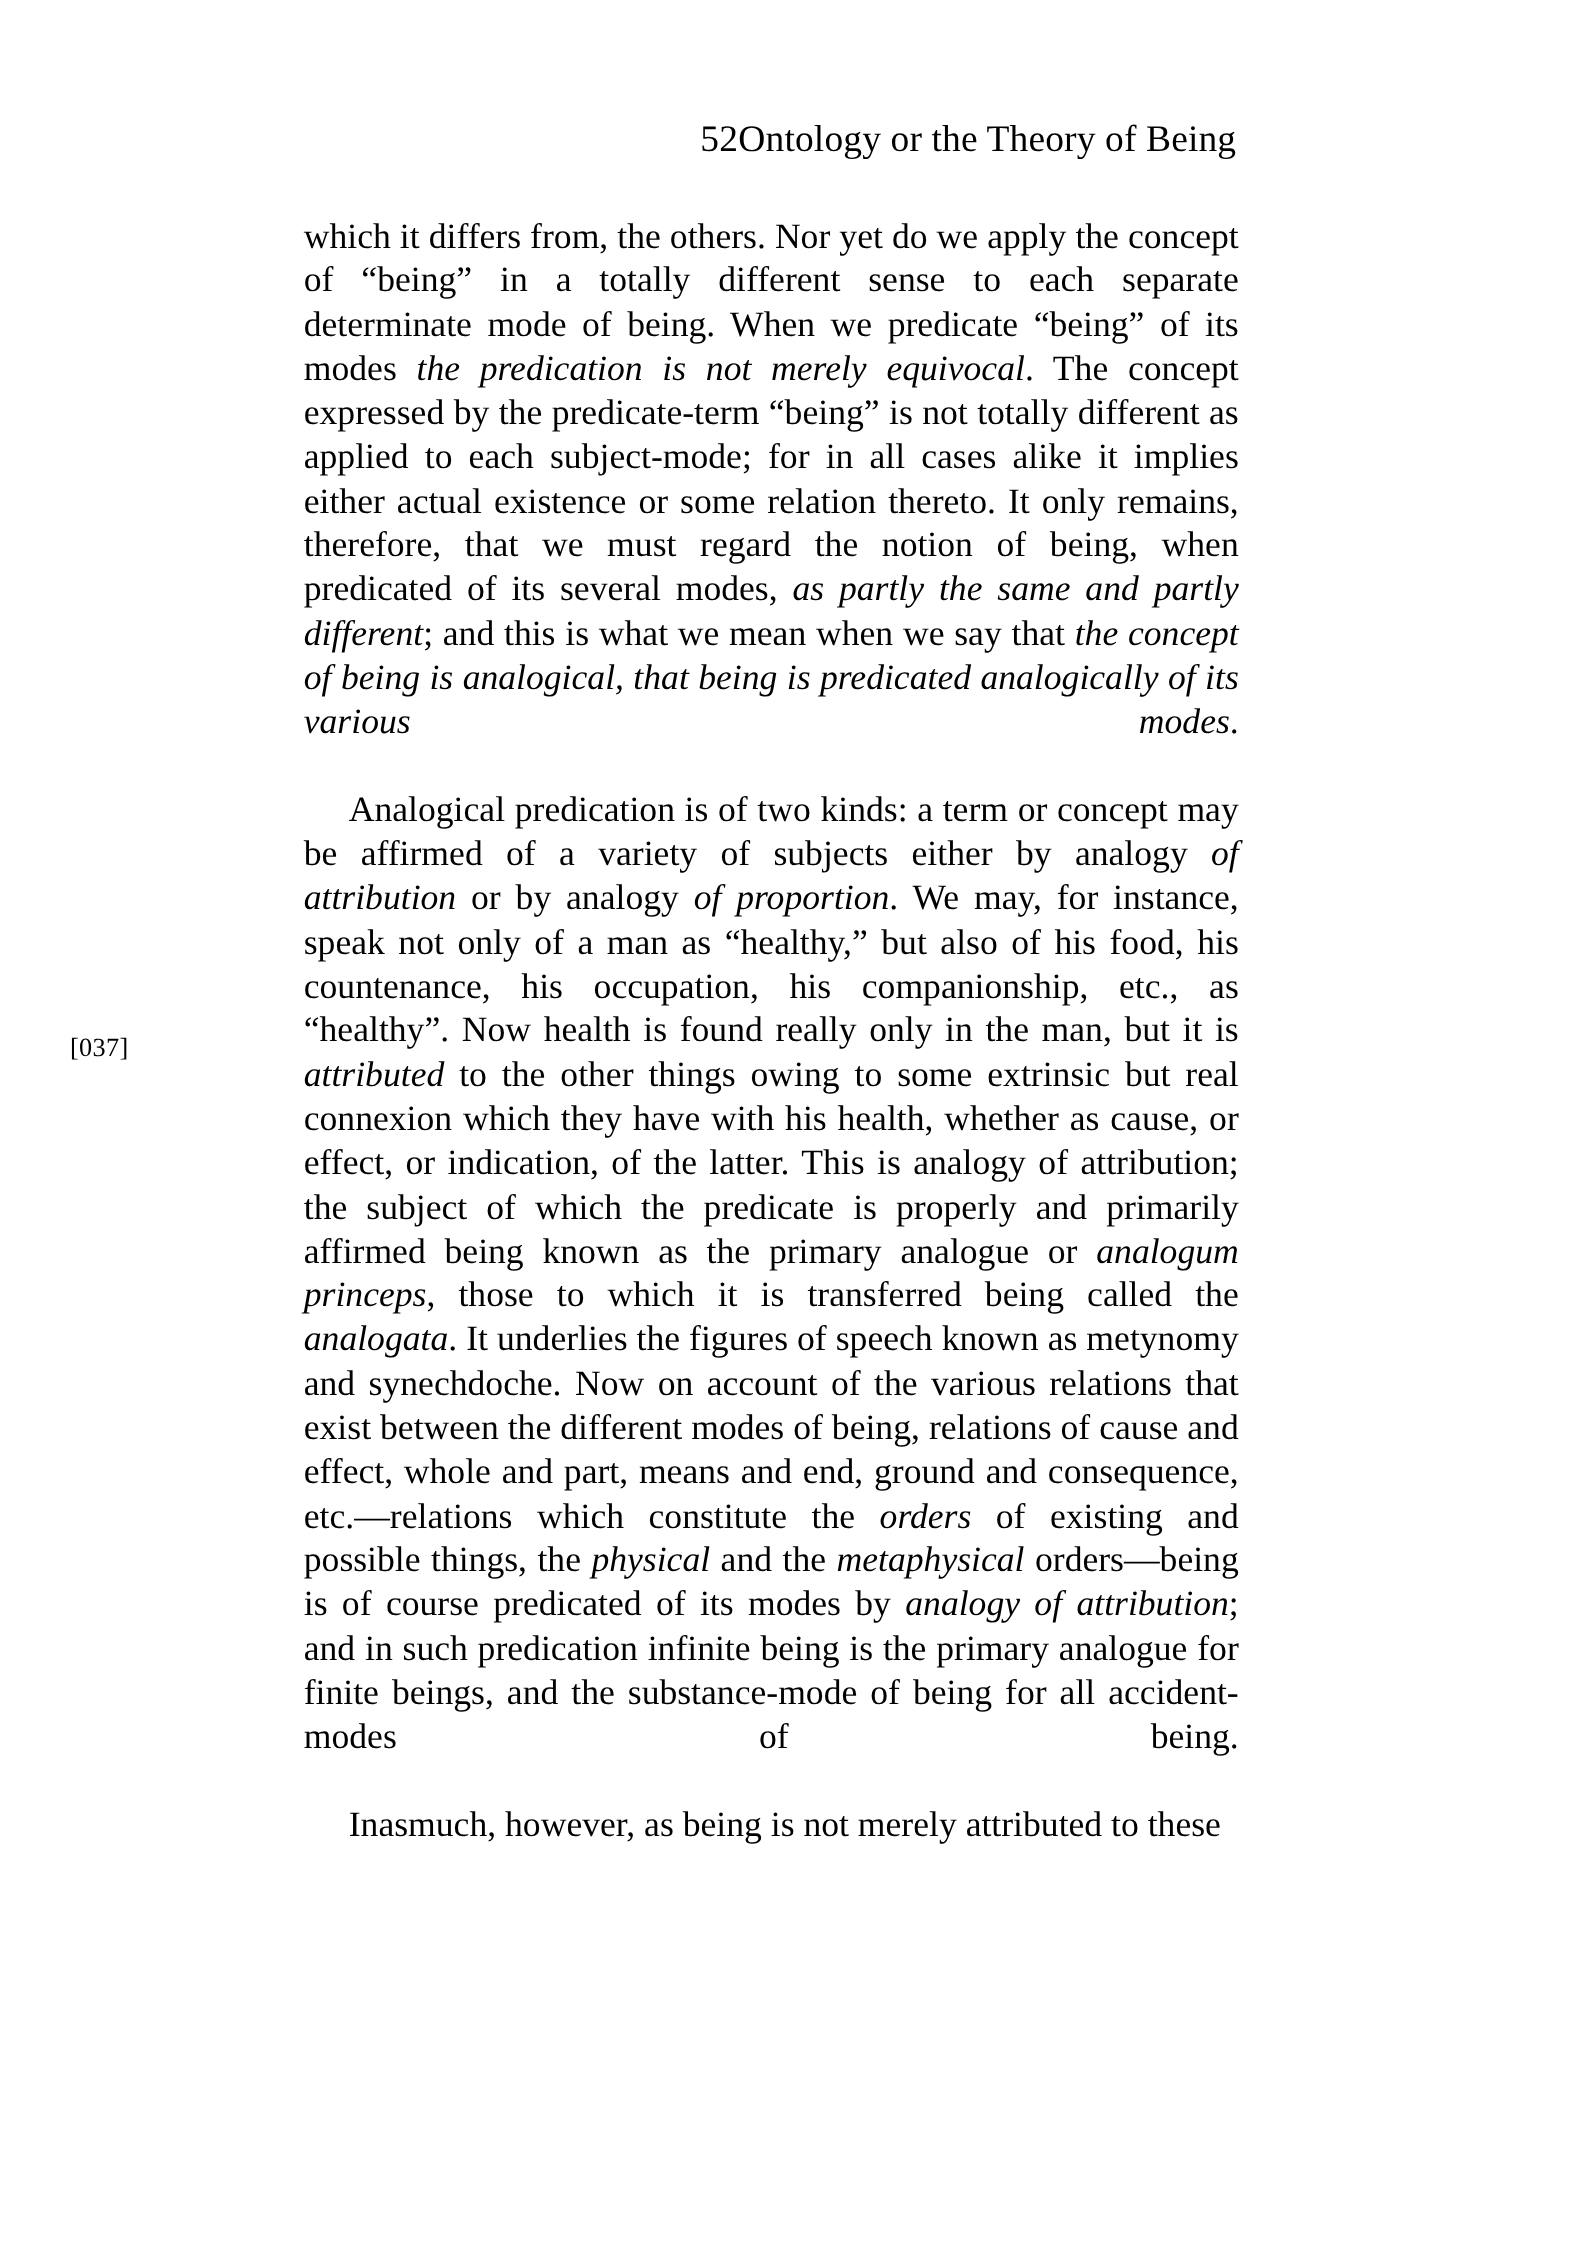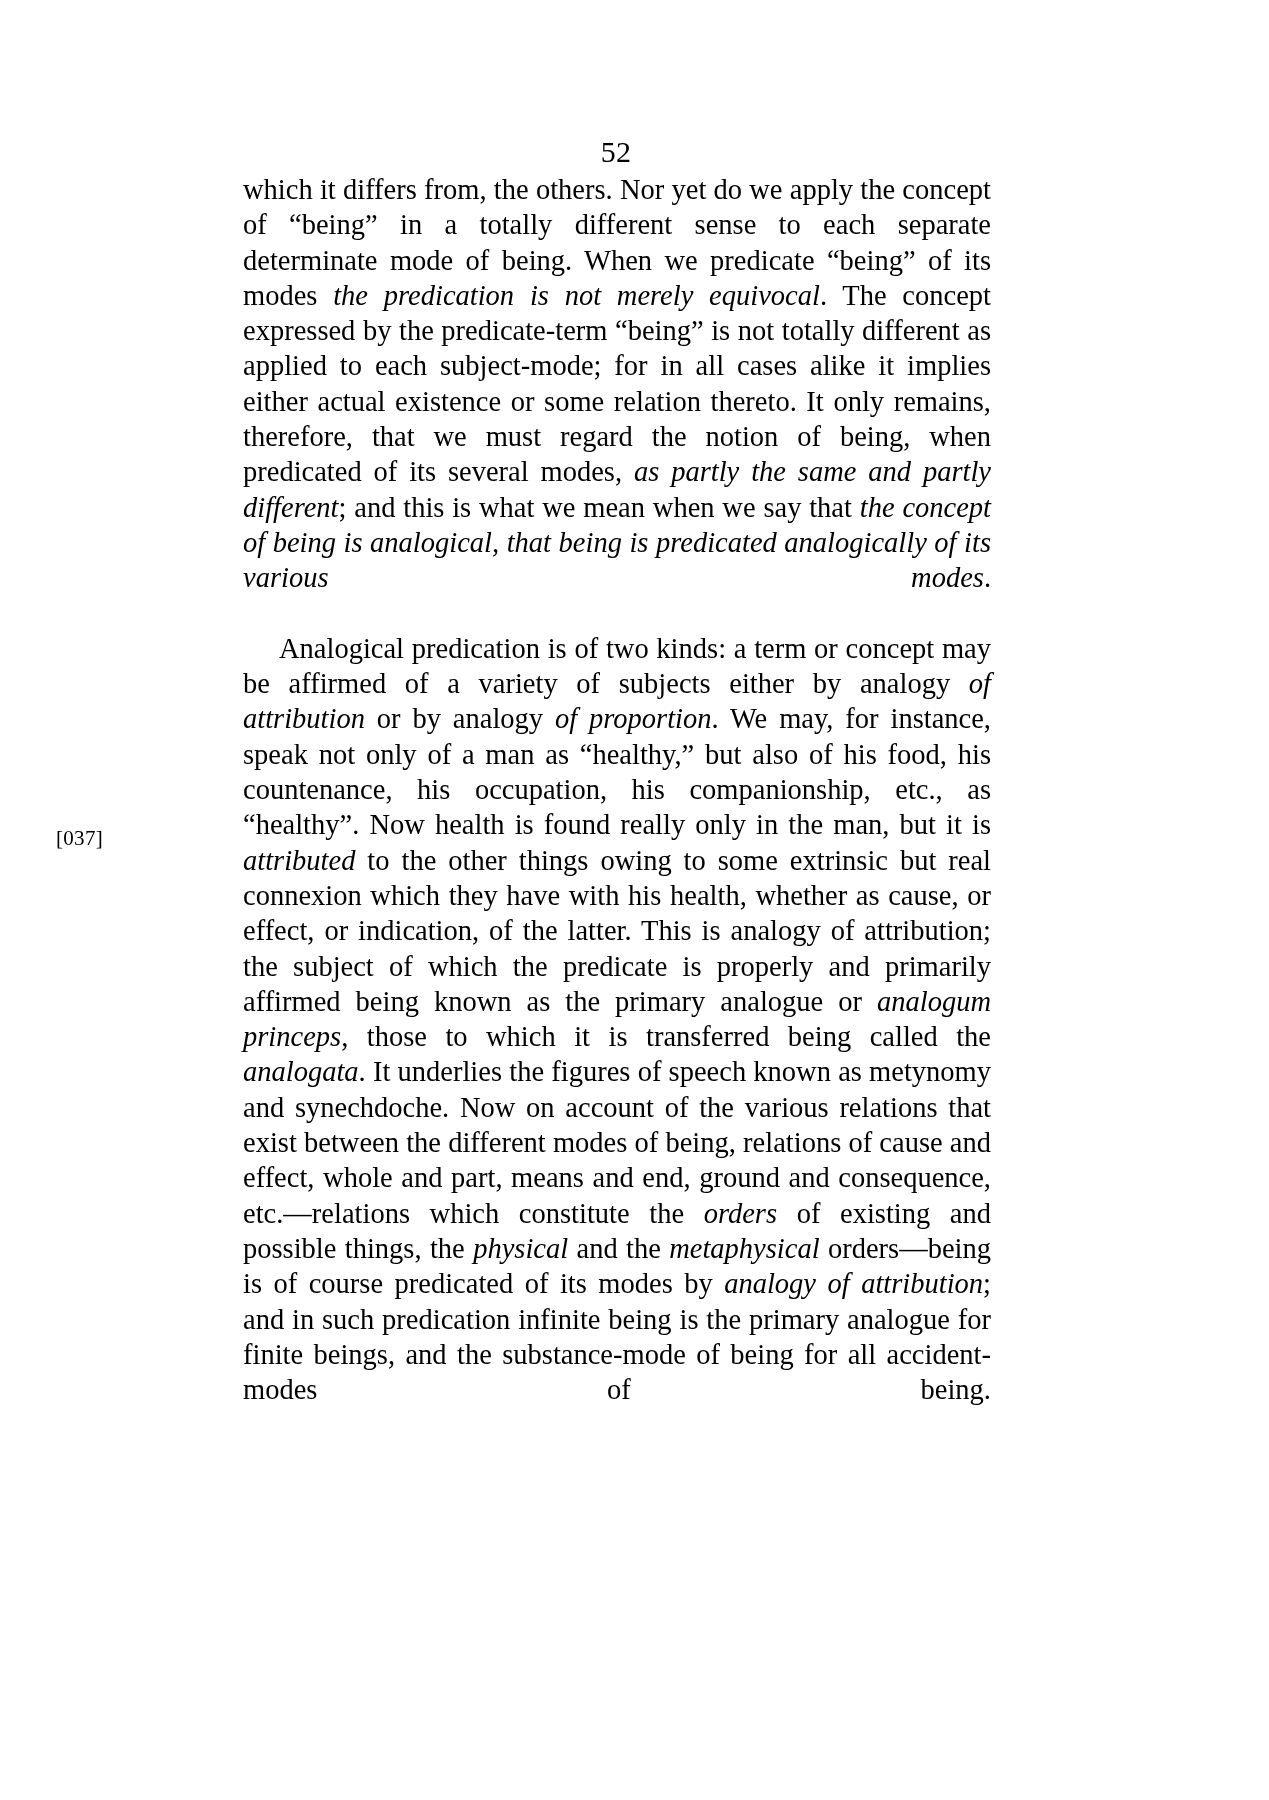--- a/index.html
+++ b/index.html
@@ -20,24 +20,23 @@
 
   
   #running-head {
     position: absolute;
     left: 243px;
     top: 92px;
     width: 746px;
     height: 42px;
     display: flex;
     align-items: baseline;
-    justify-content: center;
+    justify-content: flex-end;
     font-size: 30px;
     line-height: 40px;
-    margin-top: 40px;
   }
 
   #folio-number {
     font-size: 30px;
     letter-spacing: 0.2px;
   }
 
   #head-title {
     font-size: 30px;
     letter-spacing: 0.1px;
@@ -89,22 +88,24 @@
     font-style: italic;
   }
 </style>
 </head>
 <body>
 
 <div id="page">
 
   <div id="running-head">
     <span id="folio-number">52</span>
+    <span id="head-title">Ontology or the Theory of Being</span>
   </div>
 
   <div id="margin-note">[037]</div>
 
   <div id="text-column">
     <p class="indented" style="text-indent: 0px;"><span>which it differs from, the others. Nor yet do we apply the concept of “being” in a totally different sense to each separate determinate mode of being.  When we predicate “being” of its modes </span><span class="it">the predication is not merely equivocal</span><span>.  The concept expressed by the predicate-term “being” is not totally different as applied to each subject-mode; for in all cases alike it implies either actual existence or some relation thereto.  It only remains, therefore, that we must regard the notion of being, when predicated of its several modes, </span><span class="it">as partly the same and partly different</span><span>; and this is what we mean when we say that </span><span class="it">the concept of being is analogical, that being is predicated analogically of its various modes</span><span>.</span></p>
     <p class="indented"><span>Analogical predication is of two kinds: a term or concept may be affirmed of a variety of subjects either by analogy </span><span class="it">of attribution</span><span> or by analogy </span><span class="it">of proportion</span><span>. We may, for instance, speak not only of a man as “healthy,” but also of his food, his countenance,  his occupation, his companionship, etc., as “healthy”.  Now health is found really only in the man, but it is </span><span class="it">attributed</span><span> to the other things owing to some extrinsic but real connexion which they have with his health, whether as cause, or effect, or indication, of the latter. This is analogy of attribution; the subject of which the predicate is properly and primarily affirmed being known as the primary analogue or </span><span class="it">analogum princeps</span><span>, those to which it is transferred being called the </span><span class="it">analogata</span><span>. It underlies the figures of speech known as metynomy and synechdoche. Now on account of the various relations that exist between the different modes of being, relations of cause and effect, whole and part, means and end, ground and consequence, etc.—relations which constitute the </span><span class="it">orders</span><span> of existing and possible things, the </span><span class="it">physical</span><span> and the </span><span class="it">metaphysical</span><span> orders—being is of course predicated of its modes by </span><span class="it">analogy of attribution</span><span>; and in such predication infinite being is the primary analogue for finite beings, and the substance-mode of being for all accident-modes of being.</span></p>
+    <p class="indented no-stretch"><span>Inasmuch, however, as being is not merely attributed to these</span></p>
   </div>
 
 </div>
 
 </body></html>

